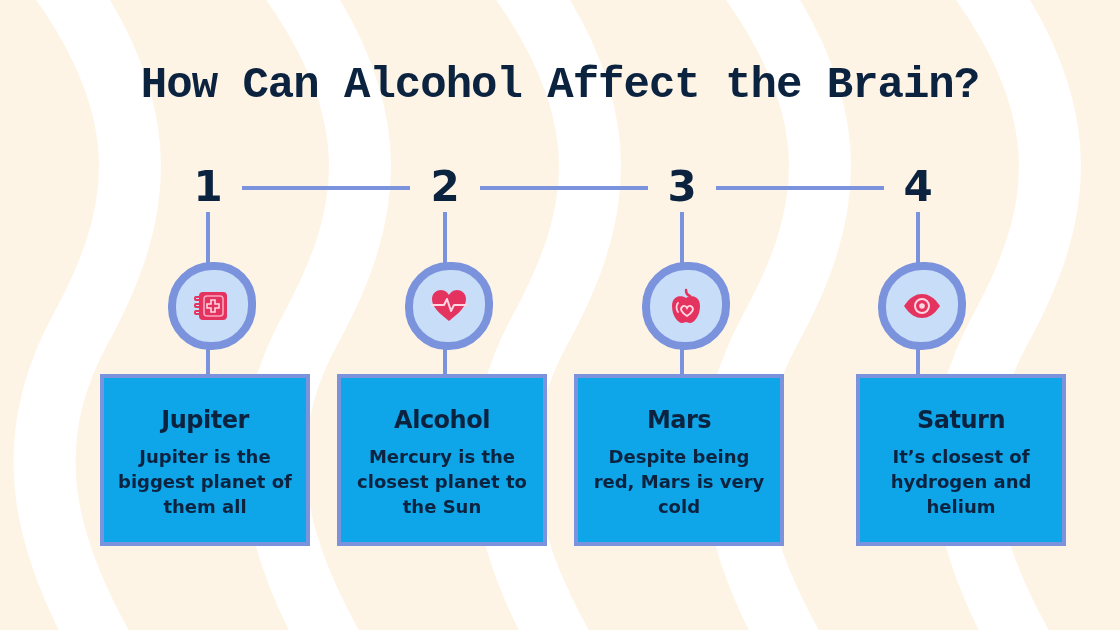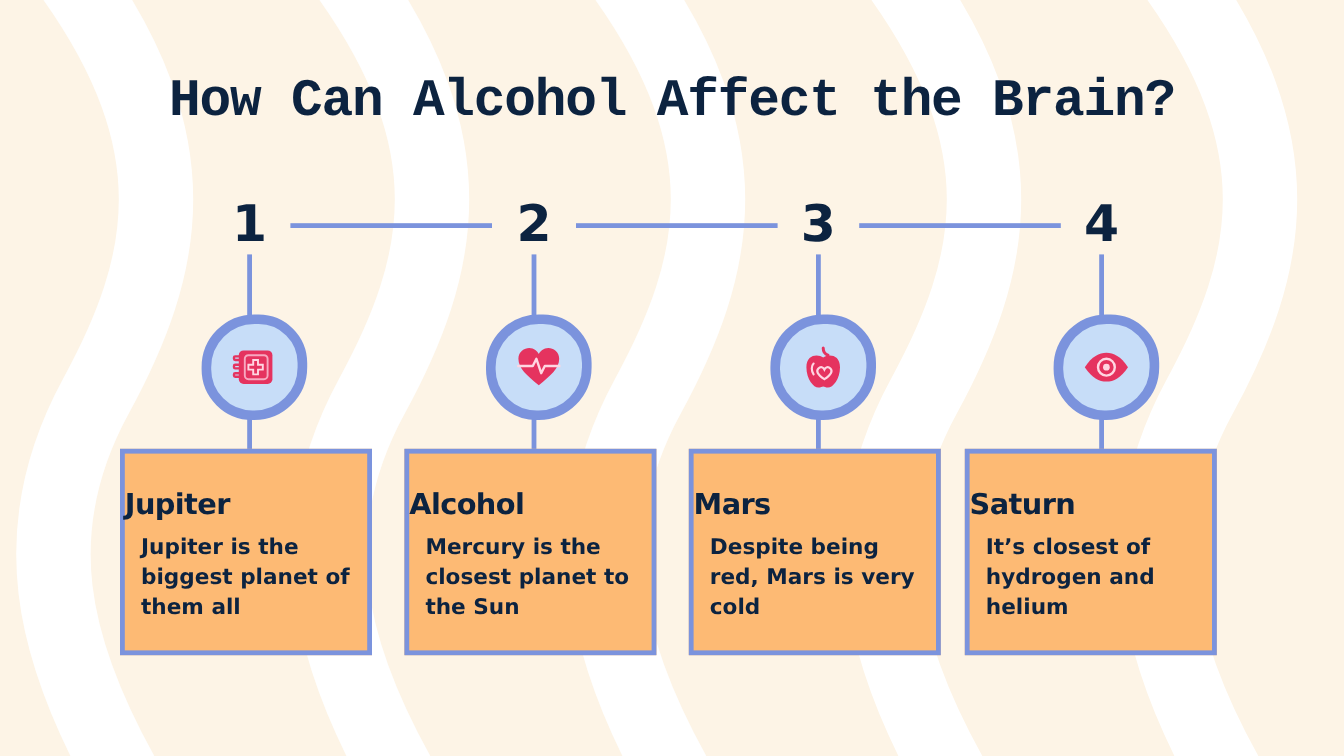--- a/index.html
+++ b/index.html
@@ -23,22 +23,22 @@
     .hline { position: absolute; top: 186px; height: 4px; background: #7b93dd; z-index: 2; }
     .vline { position: absolute; width: 4px; margin-left: -2px; background: #7b93dd; z-index: 2; }
     .badge {
       position: absolute; top: 262px; width: 72px; height: 72px; margin-left: -40px;
       border: 8px solid #7b93dd; border-radius: 50% 46% 50% 48%;
       background: #c7ddf8; z-index: 3; display: flex; align-items: center; justify-content: center;
     }
     .badge svg { width: 40px; height: 40px; }
     .card {
       position: absolute; top: 374px; width: 210px; height: 172px;
-      border: 4px solid #7b93dd; background: #fdba74; z-index: 3;
-      text-align: left; box-sizing: border-box;
+      border: 4px solid #7b93dd; background: #0ea5e9; z-index: 3;
+      text-align: center; box-sizing: border-box;
     }
     .card-title {
       margin-top: 28px; font-family: "DejaVu Sans", sans-serif; font-weight: bold;
       font-size: 24px; color: #0c2340; letter-spacing: -0.5px;
     }
     .card-text {
       margin: 10px auto 0; width: 175px; font-family: "DejaVu Sans", sans-serif;
       font-size: 18px; line-height: 25px; color: #0c2340; font-weight: 600;
     }
   </style>
@@ -114,17 +114,17 @@
   <div class="num" style="left:918px;">4</div>
   <div class="vline" style="left:918px; top:212px; height:52px;"></div>
   <div class="badge" style="left:918px;">
     <svg viewBox="0 0 40 40">
       <path d="M2 20 C 8 11, 14 8, 20 8 C 26 8, 32 11, 38 20 C 32 29, 26 32, 20 32 C 14 32, 8 29, 2 20 Z" fill="#e5335f"></path>
       <circle cx="20" cy="20" r="7" fill="none" stroke="#ffd6e2" stroke-width="2"></circle>
       <circle cx="20" cy="20" r="2.8" fill="#ffd6e2"></circle>
     </svg>
   </div>
   <div class="vline" style="left:918px; top:342px; height:34px;"></div>
-  <div class="card" style="left:804px;">
+  <div class="card" style="left:856px;">
     <div class="card-title">Saturn</div>
     <div class="card-text">It’s closest of hydrogen and helium</div>
   </div>
 </div>
 
 </body></html>

